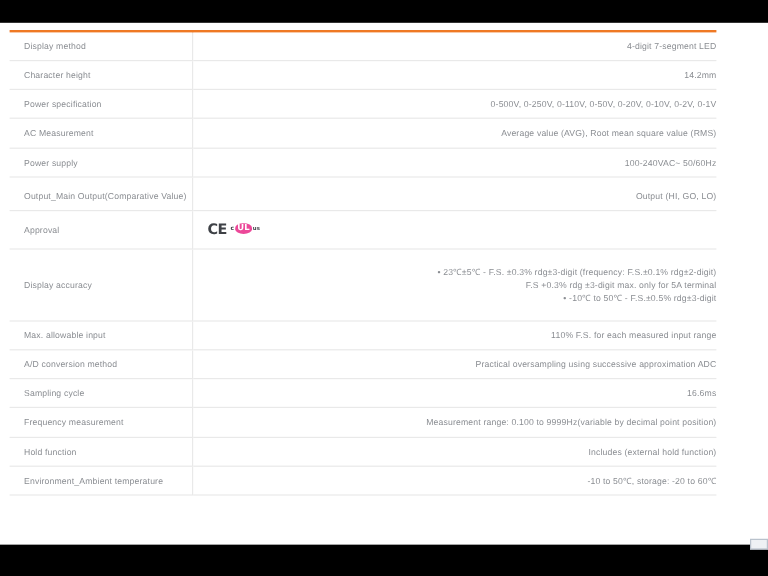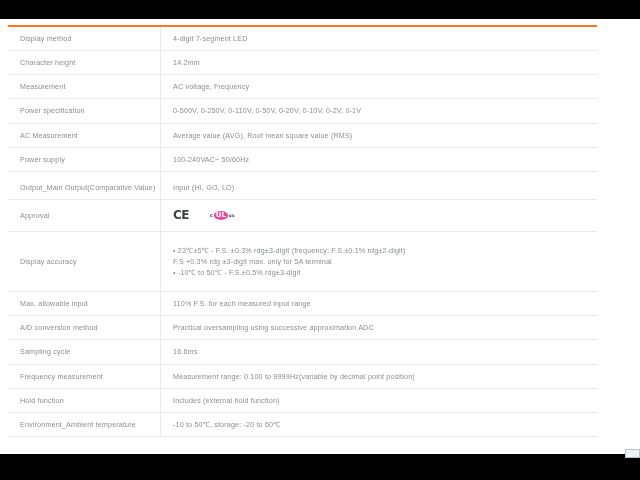--- a/index.html
+++ b/index.html
@@ -81,32 +81,33 @@
     letter-spacing: 0.02em;
   }
 
   .spec-table td.label {
     width: 140px;
     border-right: 1px solid #e9e9e9;
   }
 
   .spec-table td.value {
     padding-left: 12px;
+    text-align: right;
   }
 
   .spec-table tr.tall td { padding-top: 10px; }
   .spec-table tr.tall2 td { padding-top: 13px; padding-bottom: 13px; }
 
   .multiline { white-space: pre-line; }
 
   
   .approval-marks {
     display: flex;
     align-items: center;
-    gap: 21px;
+    gap: 3px;
     color: #3e4146;
   }
   .mark-ce {
     font-size: 12px;
     font-weight: 700;
     letter-spacing: -0.5px;
     font-family: "DejaVu Sans", sans-serif;
   }
   .mark-ul {
     display: inline-flex;
@@ -139,38 +140,34 @@
       <tbody>
         <tr>
           <td class="label">Display method</td>
           <td class="value">4-digit 7-segment LED</td>
         </tr>
         <tr>
           <td class="label">Character height</td>
           <td class="value">14.2mm</td>
         </tr>
         <tr>
-          <td class="label">Measurement</td>
-          <td class="value">AC voltage, Frequency</td>
-        </tr>
-        <tr>
           <td class="label">Power specification</td>
           <td class="value">0-500V, 0-250V, 0-110V, 0-50V, 0-20V, 0-10V, 0-2V, 0-1V</td>
         </tr>
         <tr>
           <td class="label">AC Measurement</td>
           <td class="value">Average value (AVG), Root mean square value (RMS)</td>
         </tr>
         <tr>
           <td class="label">Power supply</td>
           <td class="value">100-240VAC~ 50/60Hz</td>
         </tr>
         <tr class="tall">
           <td class="label">Output_Main Output(Comparative Value)</td>
-          <td class="value">Input (HI, GO, LO)</td>
+          <td class="value">Output (HI, GO, LO)</td>
         </tr>
         <tr>
           <td class="label">Approval</td>
           <td class="value">
             <span class="approval-marks">
               <span class="mark-ce">CE</span>
               <span class="mark-ul">
                 <span class="c-pre">c</span>
                 <span class="ul-blob">UL</span>
                 <span class="us-post">us</span>

